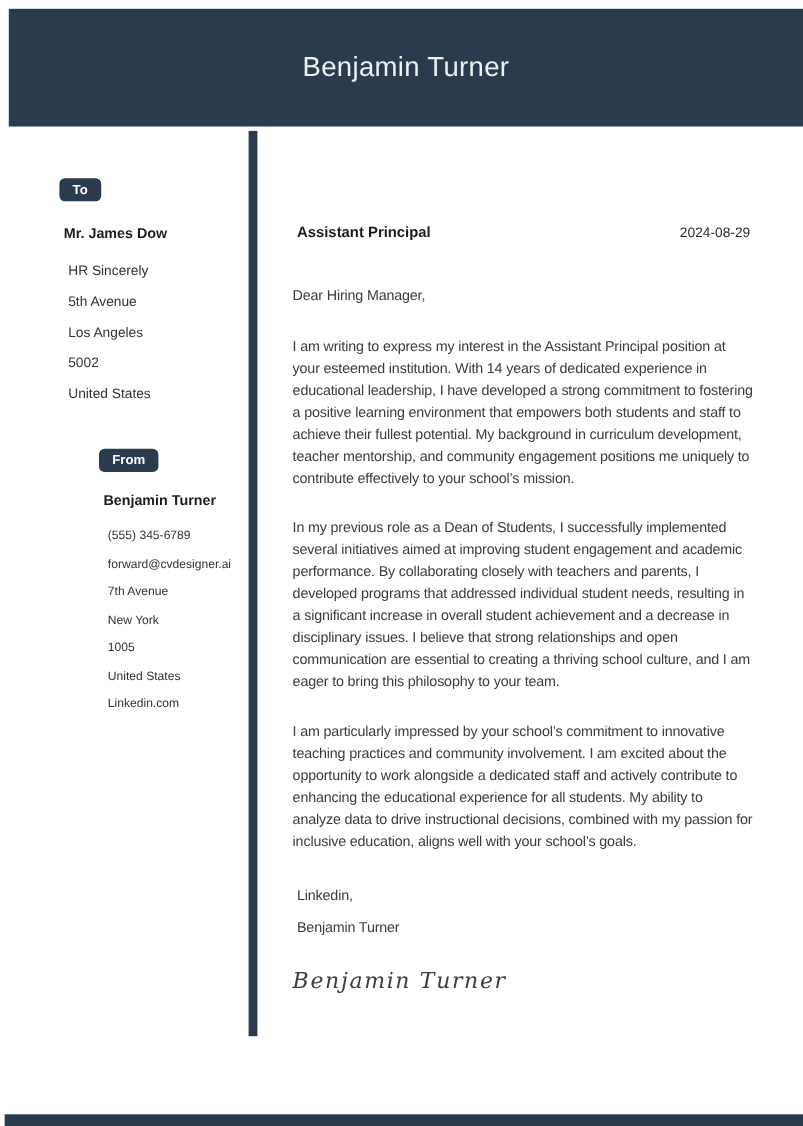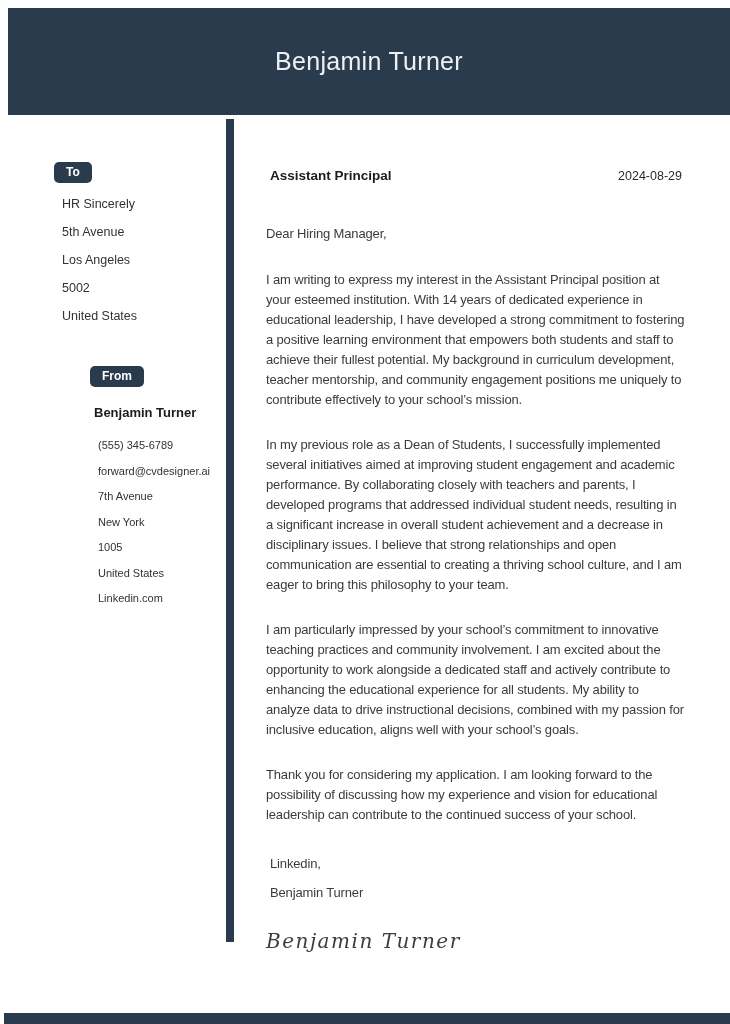--- a/index.html
+++ b/index.html
@@ -84,20 +84,21 @@
     line-height: 17.5px;
     color: #323232;
   }
 
   
   .title-row {
     display: flex;
     justify-content: space-between;
     align-items: baseline;
     margin-bottom: 29px;
+    margin-top: 35px;
   }
   .job-title {
     font-size: 13.5px;
     font-weight: 700;
     color: #1c1c1c;
   }
   .letter-date {
     font-size: 12.5px;
     color: #2b2b2b;
   }
@@ -143,20 +144,21 @@
 
 <div class="header">
   <div class="header-title">Benjamin Turner</div>
 </div>
 
 <div class="content">
 
   <div class="sidebar">
     <div class="to-block">
       <span class="badge">To</span>
+      <div class="recipient-name">Mr. James Dow</div>
       <div class="recipient-lines">
         <div class="line">HR Sincerely</div>
         <div class="line">5th Avenue</div>
         <div class="line">Los Angeles</div>
         <div class="line">5002</div>
         <div class="line">United States</div>
       </div>
     </div>
 
     <div class="from-block">
@@ -180,21 +182,20 @@
     <div class="title-row">
       <span class="job-title">Assistant Principal</span>
       <span class="letter-date">2024-08-29</span>
     </div>
 
     <div class="salutation">Dear Hiring Manager,</div>
 
     <p class="para">I am writing to express my interest in the Assistant Principal position at your esteemed institution. With 14 years of dedicated experience in educational leadership, I have developed a strong commitment to fostering a positive learning environment that empowers both students and staff to achieve their fullest potential. My background in curriculum development, teacher mentorship, and community engagement positions me uniquely to contribute effectively to your school’s mission.</p>
     <p class="para">In my previous role as a Dean of Students, I successfully implemented several initiatives aimed at improving student engagement and academic performance. By collaborating closely with teachers and parents, I developed programs that addressed individual student needs, resulting in a significant increase in overall student achievement and a decrease in disciplinary issues. I believe that strong relationships and open communication are essential to creating a thriving school culture, and I am eager to bring this philosophy to your team.</p>
     <p class="para">I am particularly impressed by your school’s commitment to innovative teaching practices and community involvement. I am excited about the opportunity to work alongside a dedicated staff and actively contribute to enhancing the educational experience for all students. My ability to analyze data to drive instructional decisions, combined with my passion for inclusive education, aligns well with your school’s goals.</p>
-    <p class="para">Thank you for considering my application. I am looking forward to the possibility of discussing how my experience and vision for educational leadership can contribute to the continued success of your school.</p>
 
     <div class="closing-block">
       <div>Linkedin,</div>
       <div>Benjamin Turner</div>
     </div>
 
     <div class="signature-script">Benjamin Turner</div>
   </div>
 
 </div>

